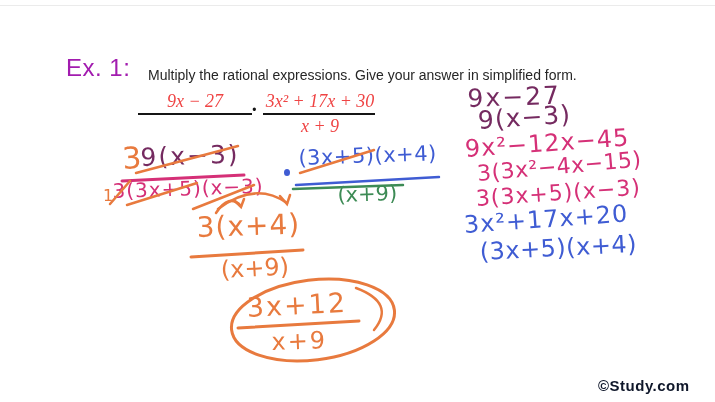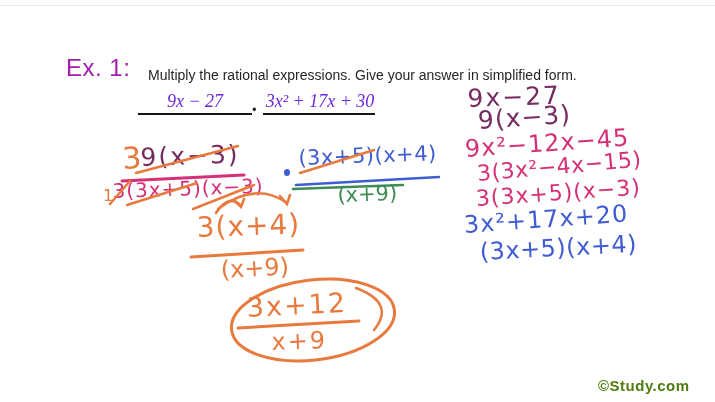--- a/index.html
+++ b/index.html
@@ -4,48 +4,49 @@
 <style>
   html,body{margin:0;padding:0;background:#fff;}
   #stage{
     position:relative;width:715px;height:402px;background:#ffffff;overflow:hidden;
     font-family:"Liberation Sans",sans-serif;
   }
   .hairline{position:absolute;left:0;top:5px;width:715px;height:1px;background:#ebebeb;}
   
   .ex-label{position:absolute;left:66px;top:54px;font-size:24px;color:#a21caf;letter-spacing:0.5px;}
   .instruction{position:absolute;left:148px;top:67px;font-size:14px;color:#262626;}
-  .print{position:absolute;white-space:nowrap;color:#6d28d9;font-family:"Liberation Serif",serif;font-style:italic;font-size:18px;text-align:center;}
+  .print{position:absolute;white-space:nowrap;color:#ef4444;font-family:"Liberation Serif",serif;font-style:italic;font-size:18px;text-align:center;}
   .pbar{position:absolute;height:2px;background:#151515;}
   .pdot{position:absolute;left:251px;top:98px;font-size:20px;color:#151515;font-weight:bold;font-family:"Liberation Serif",serif;}
   
   .hand{position:absolute;white-space:nowrap;font-family:"DejaVu Sans",sans-serif;transform-origin:left top;}
   .c-orange{color:var(--c-orange);}
   .c-magenta{color:var(--c-magenta);}
   .c-plum{color:var(--c-plum);}
   .c-blue{color:var(--c-blue);}
   .c-green{color:var(--c-green);}
   svg.overlay{position:absolute;left:0;top:0;pointer-events:none;}
   .bluedot{position:absolute;left:284px;top:169px;width:6px;height:7px;border-radius:50%;background:var(--c-blue);}
-  .watermark{position:absolute;left:598px;top:377px;font-size:15px;font-weight:bold;color:#4d7c0f;letter-spacing:0.5px;}
+  .watermark{position:absolute;left:598px;top:377px;font-size:15px;font-weight:bold;color:#0f172a;letter-spacing:0.5px;}
 </style>
 </head>
 <body>
 
 <div id="stage">
   <div class="hairline"></div>
 
   <div class="ex-label">Ex. 1:</div>
   <div class="instruction">Multiply the rational expressions. Give your answer in simplified form.</div>
 
   <div class="print" style="left:136px;top:91px;width:118px;">9x − 27</div>
   <div class="pbar" style="left:138px;top:113px;width:114px;"></div>
   <div class="pdot">·</div>
   <div class="print" style="left:260px;top:91px;width:120px;">3x² + 17x + 30</div>
   <div class="pbar" style="left:263px;top:113px;width:112px;"></div>
+  <div class="print" style="left:260px;top:116px;width:120px;">x + 9</div>
 
   <div class="hand c-orange" style="left:121px;top:141px;font-size:30px;transform:rotate(-4deg);">3</div>
   <div class="hand c-plum" style="left:140px;top:143px;font-size:25px;letter-spacing:2px;transform:rotate(-2deg);">9(x−3)</div>
   <div class="hand c-orange" style="left:103px;top:186px;font-size:16px;">1</div>
   <div class="hand c-magenta" style="left:112px;top:179px;font-size:20px;letter-spacing:1px;transform:rotate(-2deg);">3(3x+5)(x−3)</div>
 
   <div class="bluedot"></div>
 
   <div class="hand c-blue" style="left:298px;top:146px;font-size:21px;letter-spacing:0.5px;transform:rotate(-2deg);">
     <span>(3x+5)</span><span>(x+4)</span>

